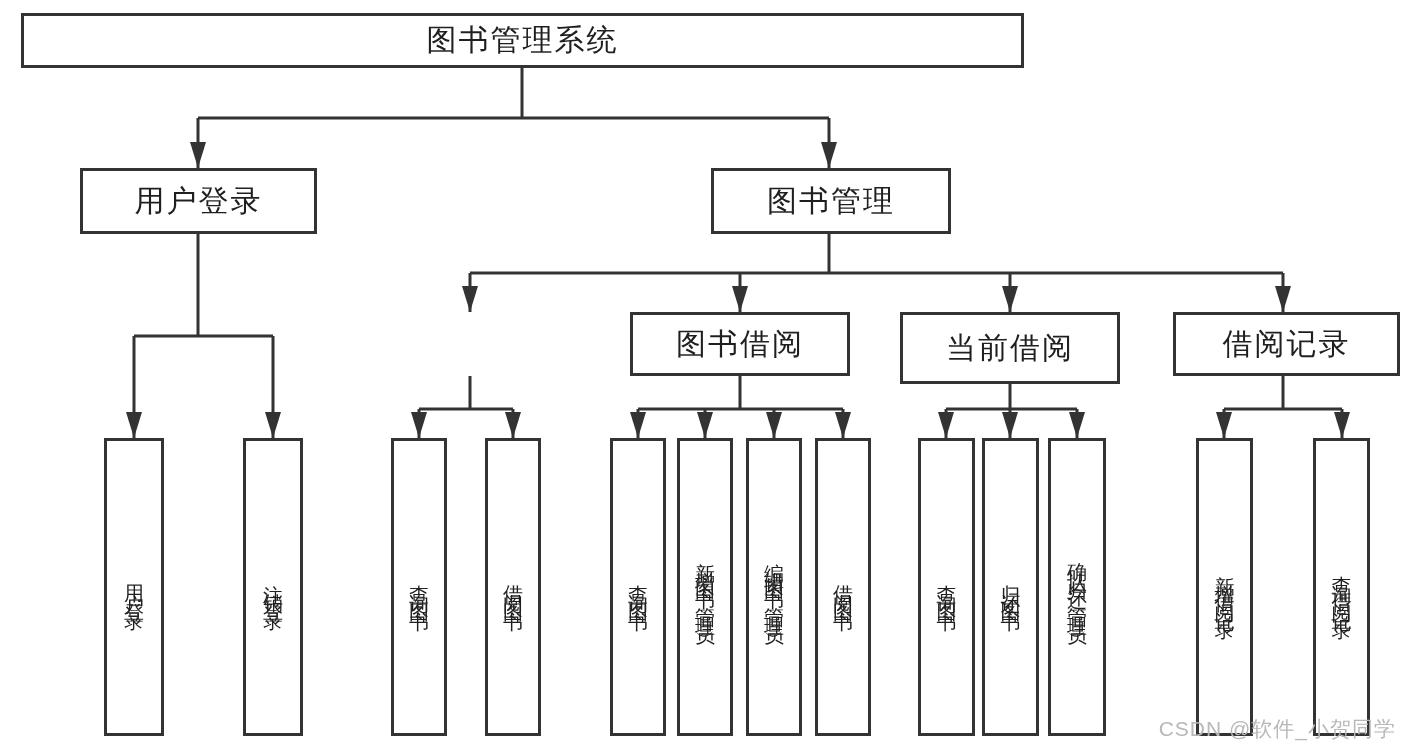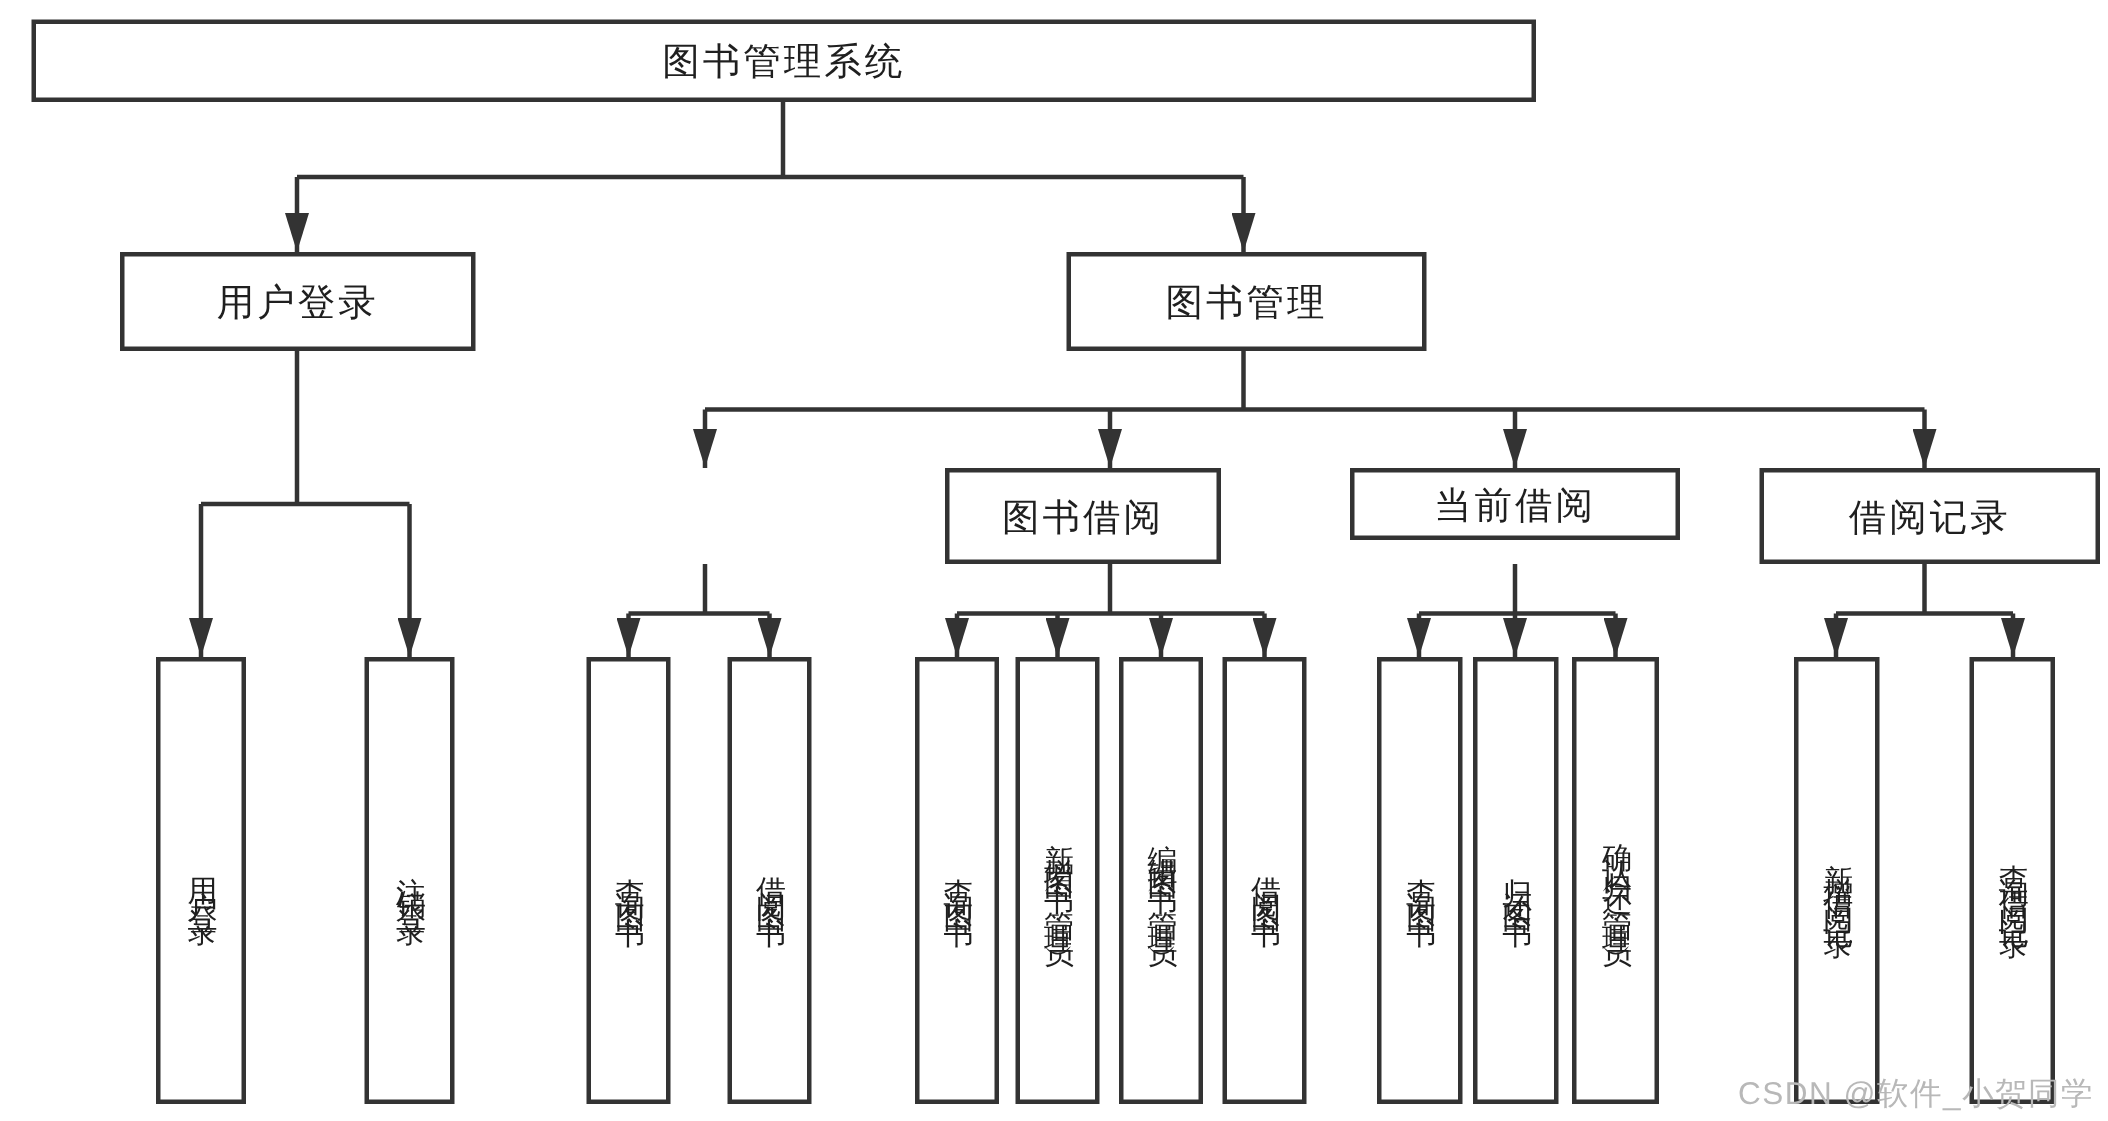--- a/index.html
+++ b/index.html
@@ -13,21 +13,21 @@
   }
   .connectors{position:absolute;left:0;top:0;z-index:1;}
   .ln{stroke:var(--line,#333333);stroke-width:3;fill:none;}
   .ah{fill:var(--line,#333333);}
   .box{
     position:absolute;box-sizing:border-box;z-index:2;
     border:3px solid var(--box-border,#333333);
     background:#ffffff;
     display:flex;align-items:center;justify-content:center;
   }
-  .h-label{font-size:25px;letter-spacing:2px;white-space:nowrap;}
+  .h-label{font-size:30px;letter-spacing:2px;white-space:nowrap;}
   .v-label{
     writing-mode:vertical-rl;
     font-size:20px;letter-spacing:9px;line-height:1.15;
     white-space:nowrap;
   }
   .watermark{
     position:absolute;right:9px;bottom:4px;z-index:5;
     font-size:21px;letter-spacing:1px;
     color:var(--watermark,#b8b8b8);
     white-space:nowrap;
@@ -90,24 +90,24 @@
     <span class="h-label">图书管理系统</span>
   </div>
 
   <div class="box" style="left:80px;top:168px;width:237px;height:66px">
     <span class="h-label">用户登录</span>
   </div>
   <div class="box" style="left:711px;top:168px;width:240px;height:66px">
     <span class="h-label">图书管理</span>
   </div>
 
-  <div class="box" style="left:630px;top:312px;width:184px;height:64px">
+  <div class="box" style="left:630px;top:312px;width:220px;height:64px">
     <span class="h-label">图书借阅</span>
   </div>
-  <div class="box" style="left:900px;top:312px;width:220px;height:48px">
+  <div class="box" style="left:900px;top:312px;width:220px;height:72px">
     <span class="h-label">当前借阅</span>
   </div>
   <div class="box" style="left:1173px;top:312px;width:227px;height:64px">
     <span class="h-label">借阅记录</span>
   </div>
 
   <div class="box" style="left:104px;top:438px;width:60px;height:298px">
     <span class="v-label">用户登录</span>
   </div>
   <div class="box" style="left:243px;top:438px;width:60px;height:298px">

